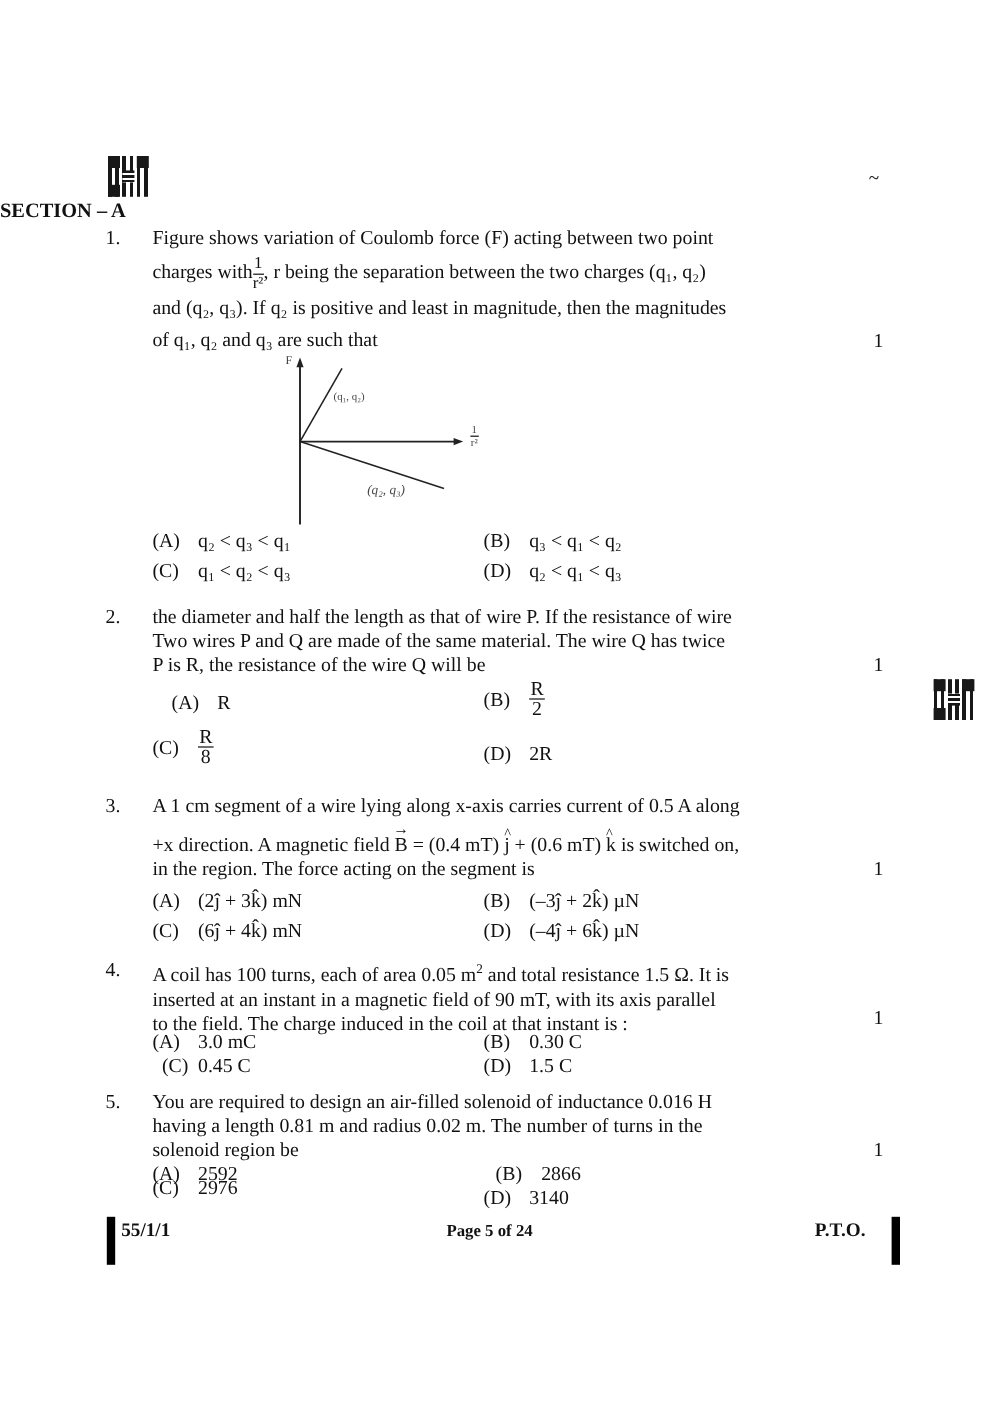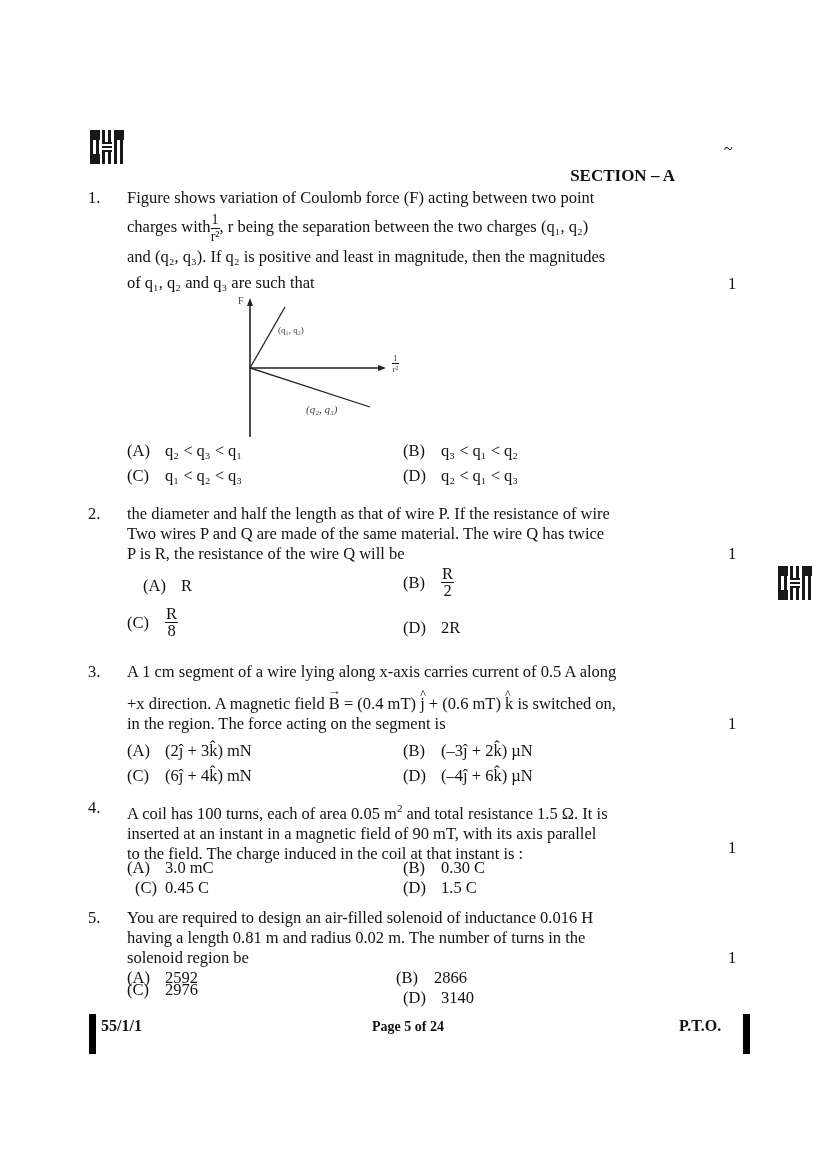--- a/index.html
+++ b/index.html
@@ -10,21 +10,21 @@
         background:
           linear-gradient(#000,#000) 0 0/10px 10px no-repeat,
           linear-gradient(#000,#000) 24px 0/10px 10px no-repeat,
           linear-gradient(#000,#000) 0 24px/10px 10px no-repeat,
           repeating-linear-gradient(90deg,#000 0 3px,#fff 3px 6px),
           #fff;
         opacity:0.9; }
   .qr::after { content:""; position:absolute; left:12px; top:12px; width:10px; height:10px;
         background:repeating-linear-gradient(0deg,#000 0 2px,#fff 2px 4px); }
   .tilde { position:absolute; left:724px; top:140px; font-size:16px; }
-  .section-title { position:absolute; left:12px; width:663px; top:166px; text-align:right;
+  .section-title { position:absolute; left:0; width:663px; top:166px; text-align:left;
         font-weight:bold; font-size:17px; }
   .q { position:absolute; left:88px; width:650px; font-size:16.5px; line-height:20px; }
   .qnum { position:absolute; left:0; top:0; }
   .qtext { position:absolute; left:39px; width:576px; text-align:justify; }
   .marks { position:absolute; left:640px; font-size:16.5px; }
   .opt { position:absolute; font-size:16.5px; white-space:nowrap; }
   .opt .lbl { display:inline-block; width:38px; }
   .frac { display:inline-block; vertical-align:middle; text-align:center; line-height:16px; }
   .frac .n { display:block; border-bottom:1px solid #111; padding:0 1px; }
   .frac .d { display:block; }
@@ -136,21 +136,21 @@
   <div class="q" style="top:908px;">
     <span class="qnum">5.</span>
     <div class="qtext">
       <div>You are required to design an air-filled solenoid of inductance 0.016 H</div>
       <div>having a length 0.81 m and radius 0.02 m. The number of turns in the</div>
       <div>solenoid region be</div>
     </div>
     <span class="marks" style="top:40px;">1</span>
   </div>
   <div class="opt" style="left:127px;top:968px;"><span class="lbl">(A)</span><span>2592</span></div>
-  <div class="opt" style="left:396px;top:968px;"><span class="lbl">(B)</span><span>2866</span></div>
+  <div class="opt" style="left:413px;top:968px;"><span class="lbl">(B)</span><span>2866</span></div>
   <div class="opt" style="left:127px;top:980px;"><span class="lbl">(C)</span><span>2976</span></div>
   <div class="opt" style="left:403px;top:988px;"><span class="lbl">(D)</span><span>3140</span></div>
 
   <div class="footer-bar" style="left:89px;top:1014px;height:40px;"></div>
   <div class="footer-bar" style="left:743px;top:1014px;height:40px;"></div>
   <div class="footer-text" style="left:101px;">55/1/1</div>
   <div class="footer-text" style="left:372px;font-size:14px;top:1019px;">Page 5 of 24</div>
   <div class="footer-text" style="left:679px;">P.T.O.</div>
 </div>
 

